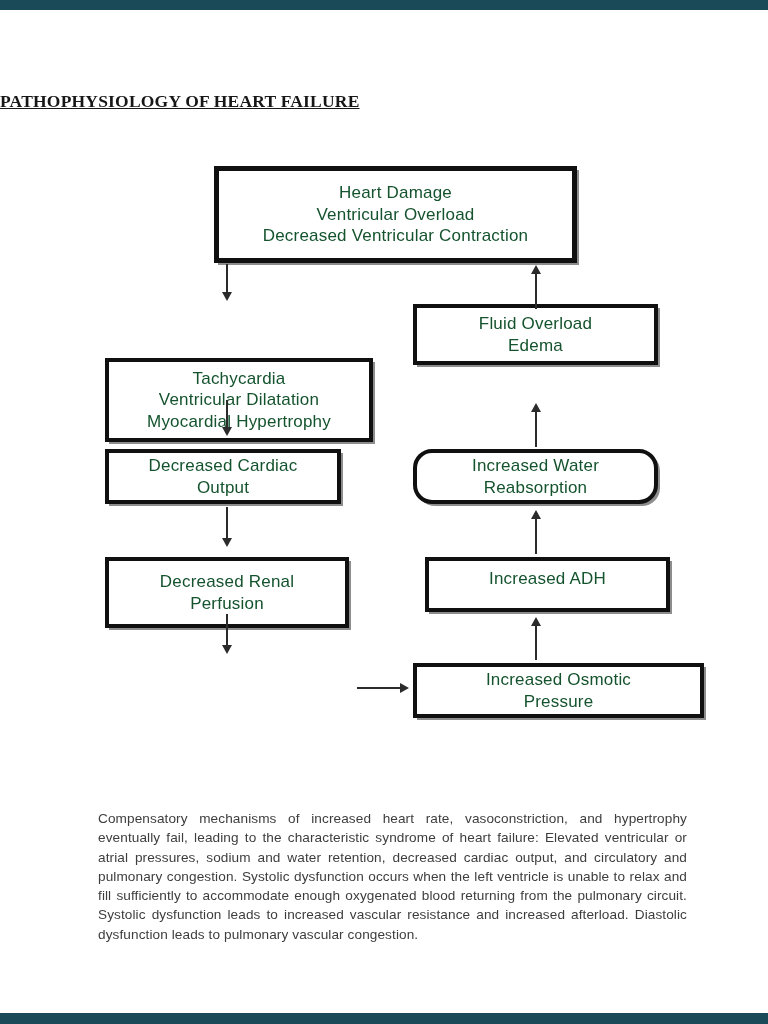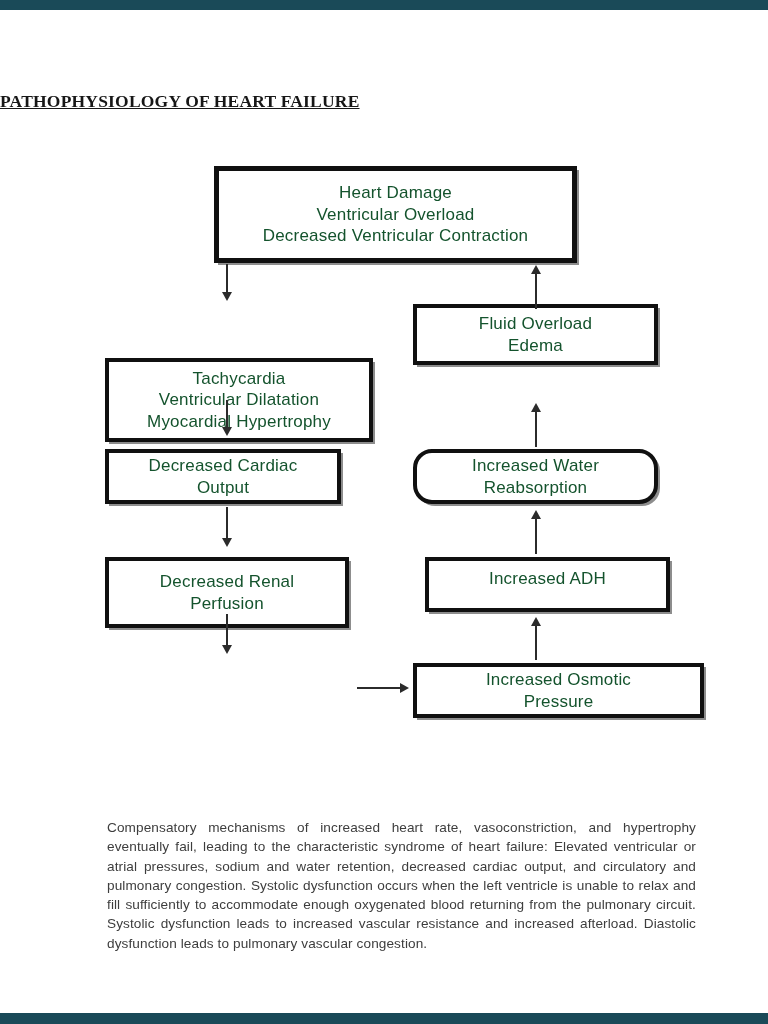--- a/index.html
+++ b/index.html
@@ -81,21 +81,21 @@
   .a4 { left: 221px; top: 614px; height: 40px; }
   .u1 { left: 530px; top: 265px; height: 44px; }
   .u2 { left: 530px; top: 403px; height: 44px; }
   .u3 { left: 530px; top: 510px; height: 44px; }
   .u4 { left: 530px; top: 617px; height: 43px; }
   .h1 { left: 357px; top: 682px; }
 
   .summary {
     position: absolute; left: 90px; top: 801px; width: 589px;
     font-size: 13.6px; line-height: 19.3px; letter-spacing: 0.1px;
-    color: #3d3d3d; text-align: justify; margin: 17px;
+    color: #3d3d3d; text-align: justify; margin: 8px;
   }
 </style>
 </head>
 <body>
 
 <div class="canvas">
 
   <h1 class="title">PATHOPHYSIOLOGY OF HEART FAILURE</h1>
 
   <div class="flow-box b-root">

